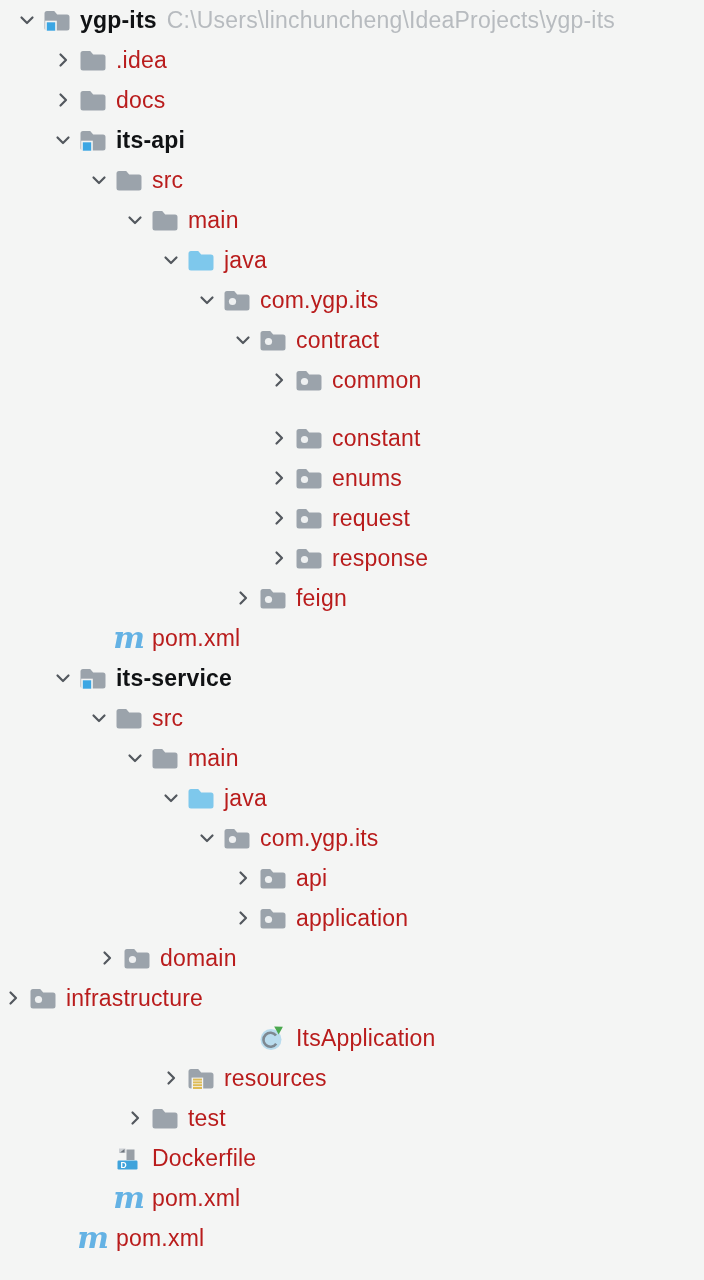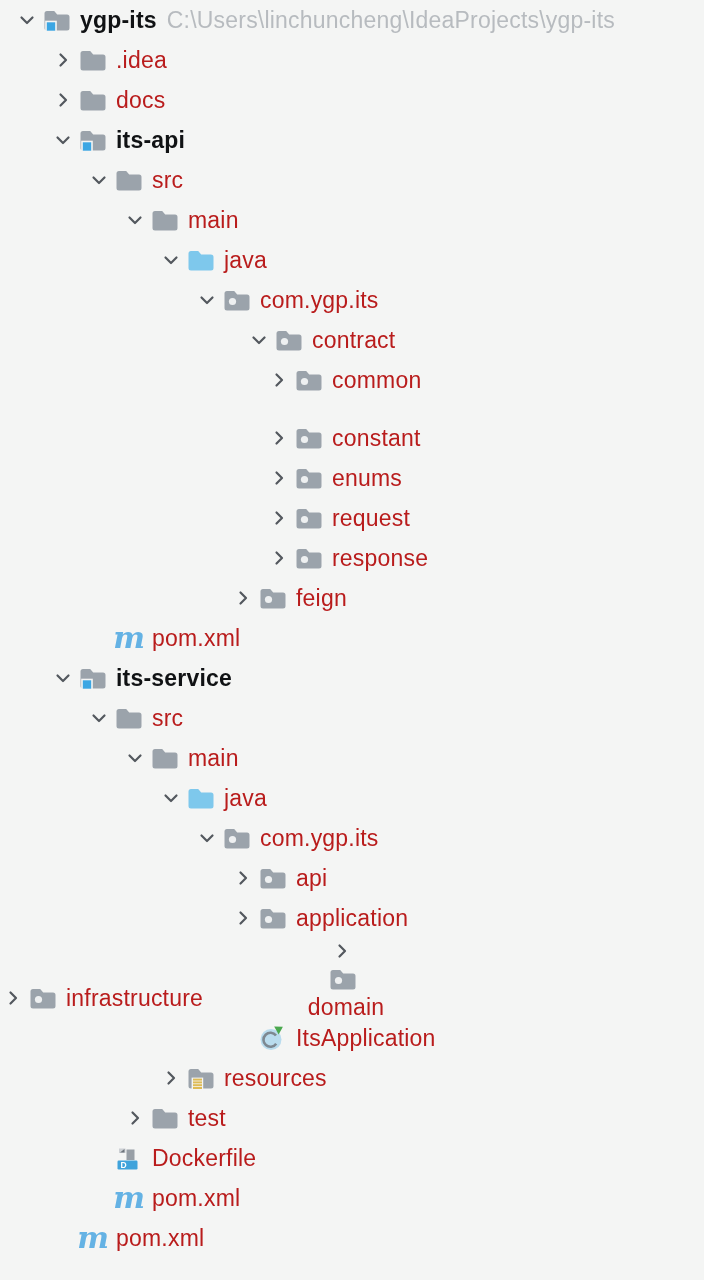--- a/index.html
+++ b/index.html
@@ -138,21 +138,21 @@
         </svg>
       </span>
       <span class="icon">
         <svg width="30" height="30" viewBox="0 0 30 30" xmlns="http://www.w3.org/2000/svg">
           <path d="M2.5 8.5a2.5 2.5 0 0 1 2.5-2.5h7.2l3 3.4h9.8a2.5 2.5 0 0 1 2.5 2.5v11.1a2.5 2.5 0 0 1-2.5 2.5H5a2.5 2.5 0 0 1-2.5-2.5z" fill="#9ba3ab"></path>
           <circle cx="10.5" cy="16.5" r="3.6" fill="#eef0f1"></circle>
         </svg>
       </span>
       <span class="label">com.ygp.its</span>
     </div>
-    <div class="row" style="padding-left: 230px; margin-left: 16px;">
+    <div class="row" style="padding-left: 230px;">
       <span class="chev">
         <svg width="22" height="22" viewBox="0 0 22 22">
           <polyline points="5.5,8.5 11,14 16.5,8.5" fill="none" stroke="#53585e" stroke-width="2.2" stroke-linecap="round" stroke-linejoin="round"></polyline>
         </svg>
       </span>
       <span class="icon">
         <svg width="30" height="30" viewBox="0 0 30 30" xmlns="http://www.w3.org/2000/svg">
           <path d="M2.5 8.5a2.5 2.5 0 0 1 2.5-2.5h7.2l3 3.4h9.8a2.5 2.5 0 0 1 2.5 2.5v11.1a2.5 2.5 0 0 1-2.5 2.5H5a2.5 2.5 0 0 1-2.5-2.5z" fill="#9ba3ab"></path>
           <circle cx="10.5" cy="16.5" r="3.6" fill="#eef0f1"></circle>
         </svg>
@@ -338,21 +338,21 @@
         </svg>
       </span>
       <span class="icon">
         <svg width="30" height="30" viewBox="0 0 30 30" xmlns="http://www.w3.org/2000/svg">
           <path d="M2.5 8.5a2.5 2.5 0 0 1 2.5-2.5h7.2l3 3.4h9.8a2.5 2.5 0 0 1 2.5 2.5v11.1a2.5 2.5 0 0 1-2.5 2.5H5a2.5 2.5 0 0 1-2.5-2.5z" fill="#9ba3ab"></path>
           <circle cx="10.5" cy="16.5" r="3.6" fill="#eef0f1"></circle>
         </svg>
       </span>
       <span class="label">application</span>
     </div>
-    <div class="row" style="padding-left: 94px; flex-direction: column;">
+    <div class="row" style="padding-left: 94px;">
       <span class="chev">
         <svg width="22" height="22" viewBox="0 0 22 22">
           <polyline points="8.5,5.5 14,11 8.5,16.5" fill="none" stroke="#53585e" stroke-width="2.2" stroke-linecap="round" stroke-linejoin="round"></polyline>
         </svg>
       </span>
       <span class="icon">
         <svg width="30" height="30" viewBox="0 0 30 30" xmlns="http://www.w3.org/2000/svg">
           <path d="M2.5 8.5a2.5 2.5 0 0 1 2.5-2.5h7.2l3 3.4h9.8a2.5 2.5 0 0 1 2.5 2.5v11.1a2.5 2.5 0 0 1-2.5 2.5H5a2.5 2.5 0 0 1-2.5-2.5z" fill="#9ba3ab"></path>
           <circle cx="10.5" cy="16.5" r="3.6" fill="#eef0f1"></circle>
         </svg>

